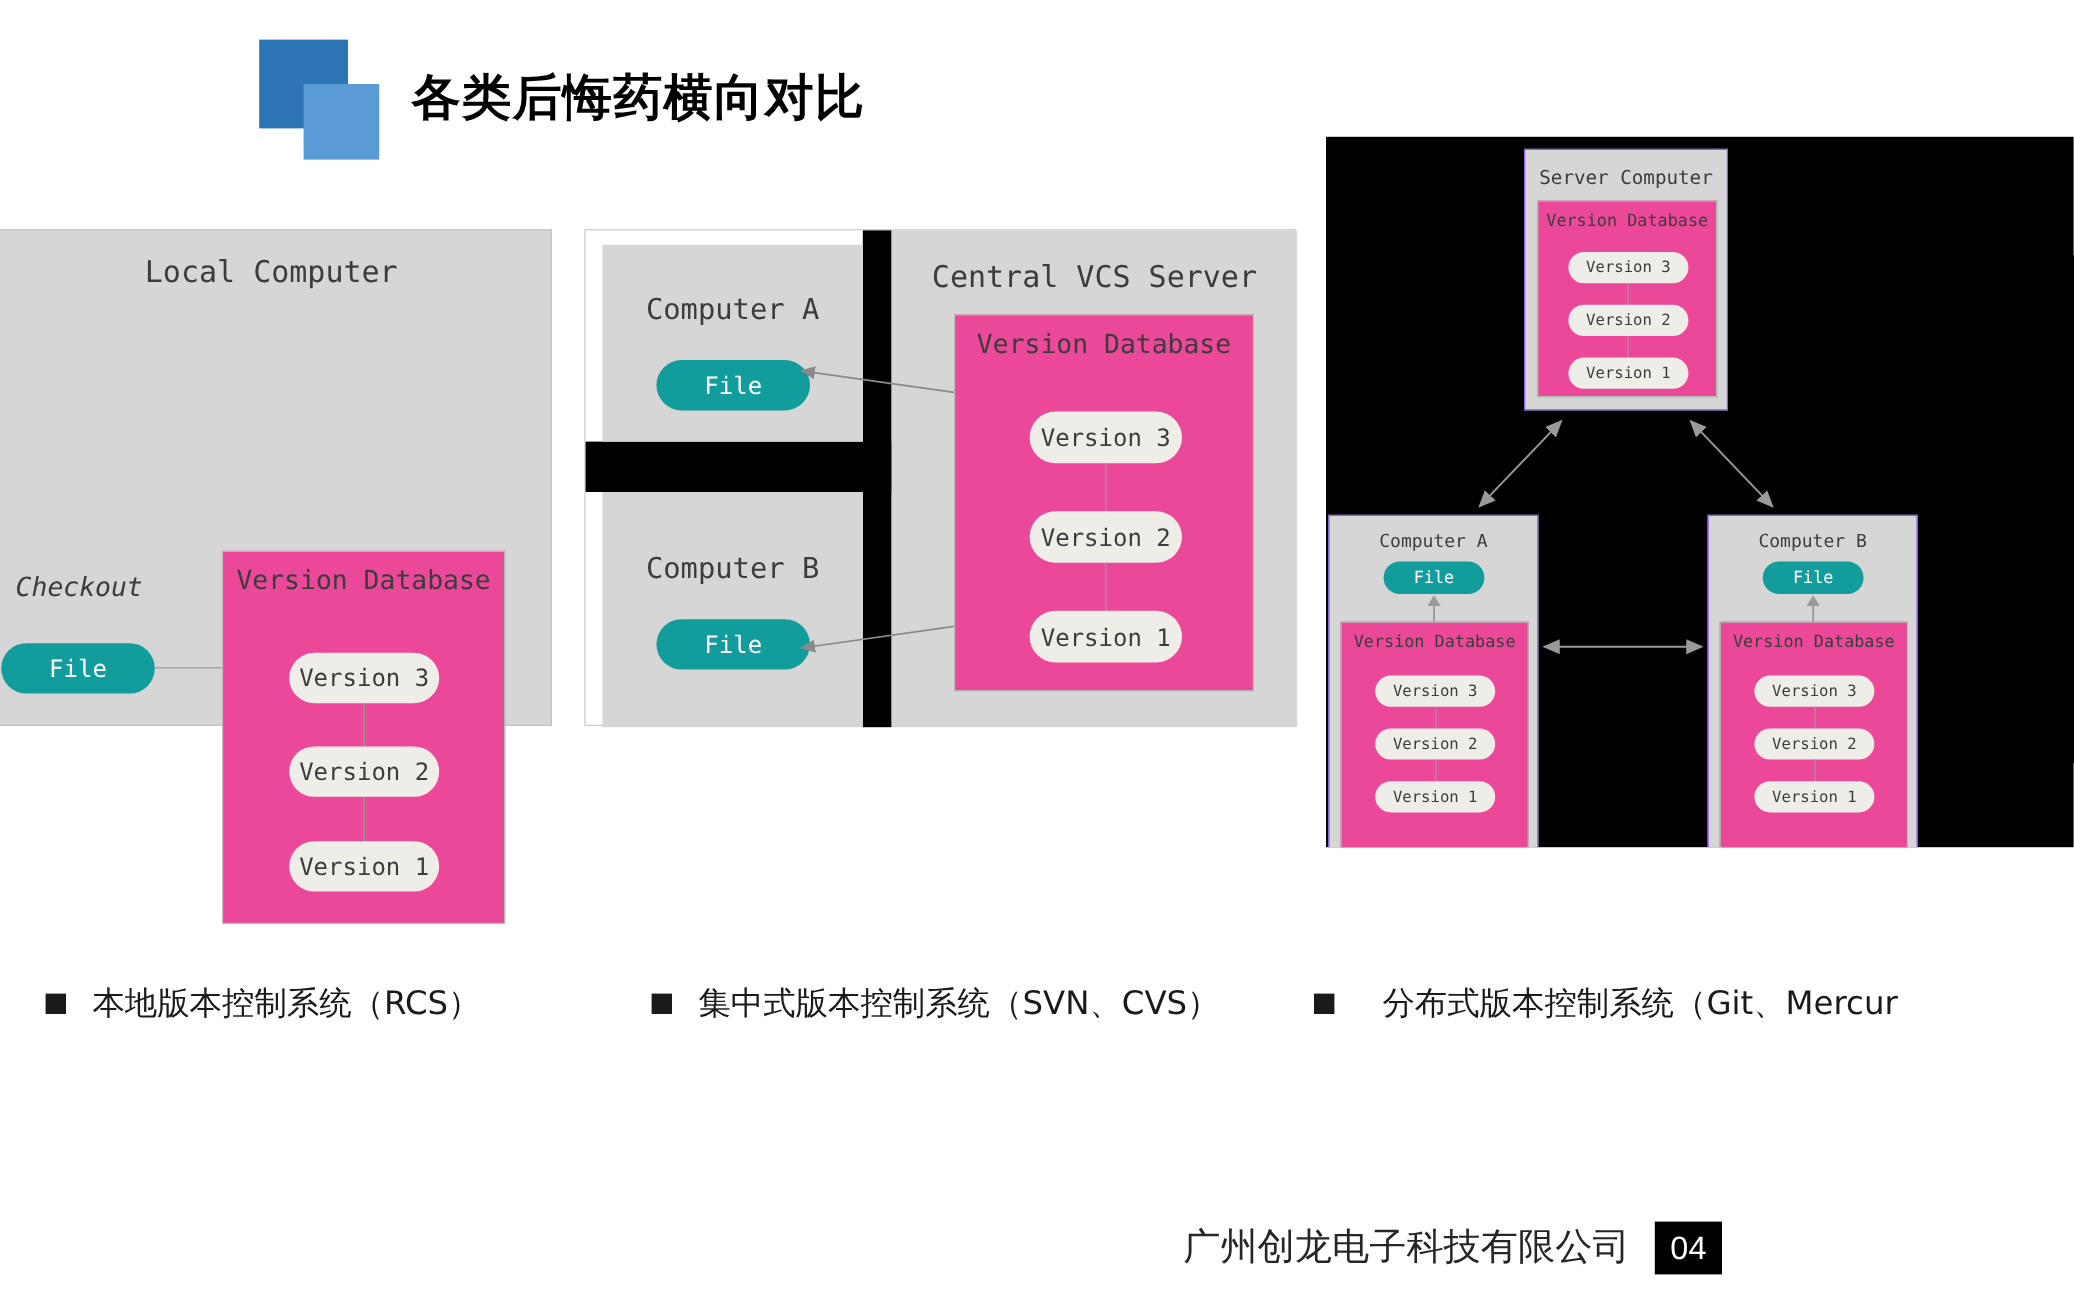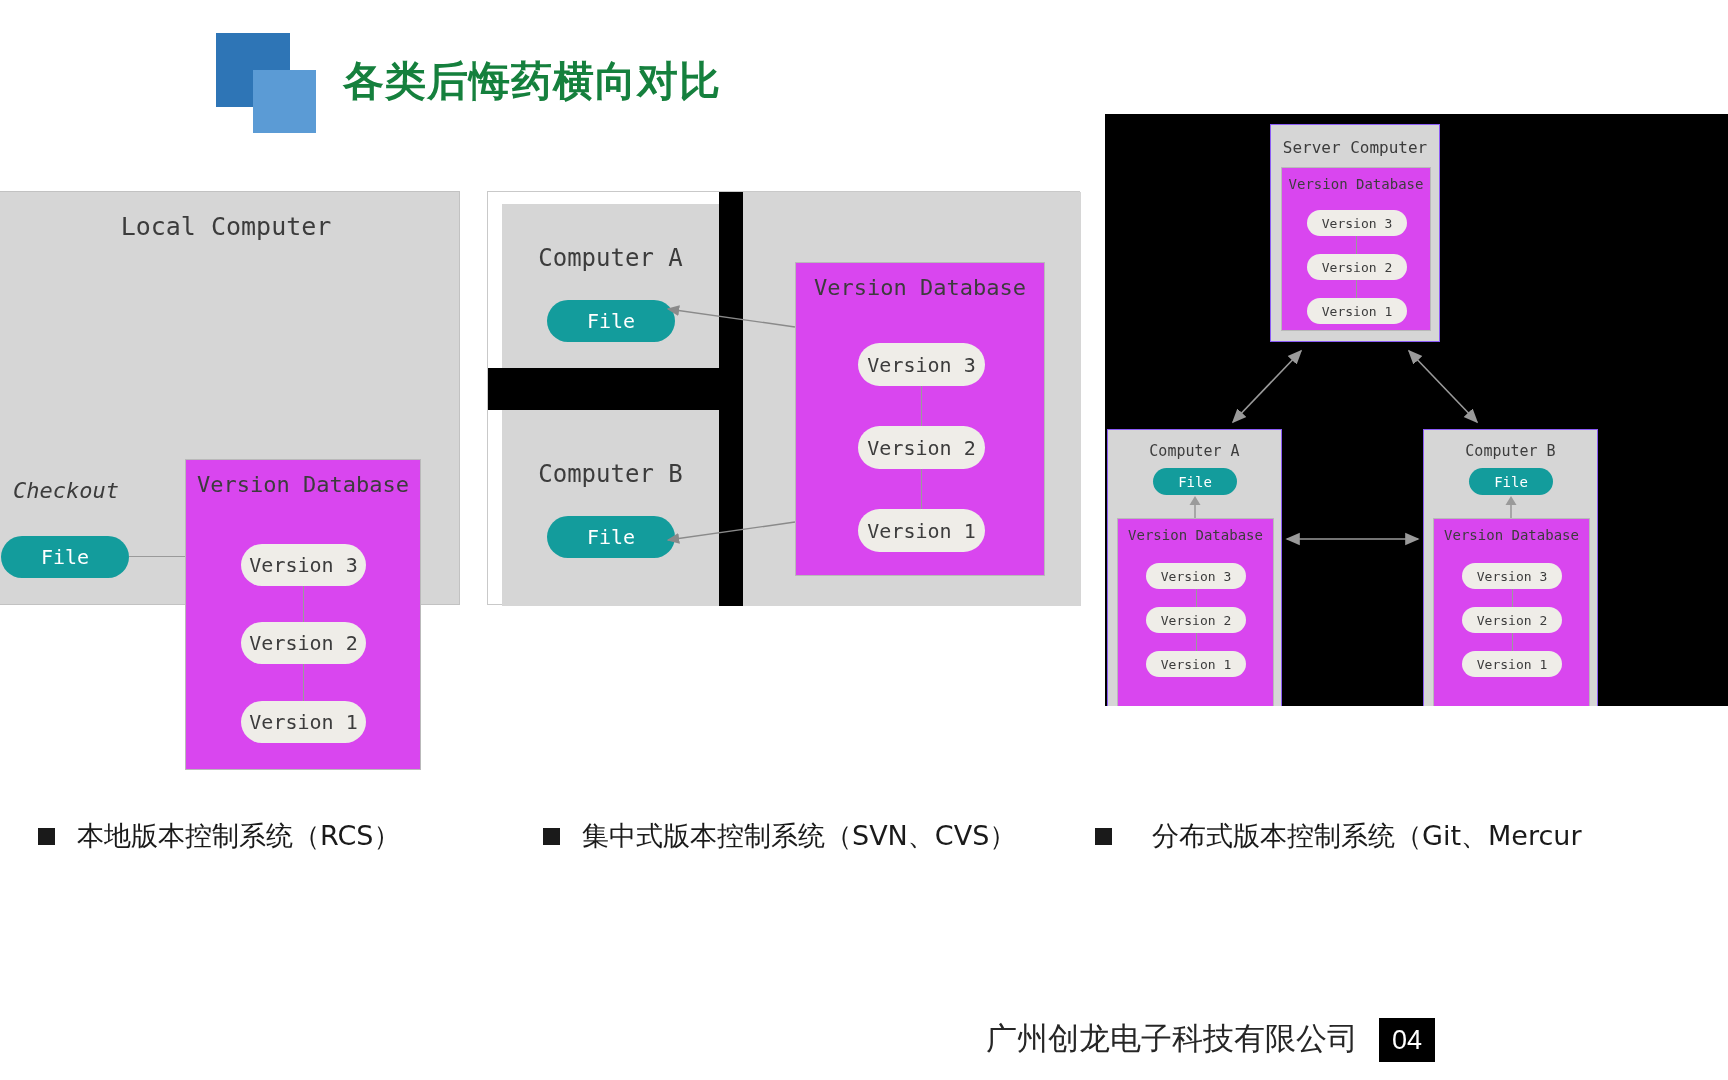--- a/index.html
+++ b/index.html
@@ -17,31 +17,31 @@
   .sq-back {
     position: absolute; left: 0; top: 0; width: 74px; height: 74px;
     background: #2E75B6;
   }
   .sq-front {
     position: absolute; left: 37px; top: 37px; width: 63px; height: 63px;
     background: #5B9BD5;
   }
   .slide-title {
     position: absolute; left: 343px; top: 54px;
-    font-size: 41px; font-weight: bold; color: #15803d;
+    font-size: 41px; font-weight: bold; color: #000000;
     letter-spacing: 1px; white-space: nowrap;
     font-family: "DejaVu Sans", "Liberation Sans", sans-serif;
   }
 
   
   .mono { font-family: "DejaVu Sans Mono", "Liberation Mono", monospace; }
   .panel-title { color: #3c3c3c; text-align: center; white-space: nowrap; }
 
   .vdb-box {
-    background: #d946ef;
+    background: #ec4899;
     border: 1px solid #b9b9b9;
   }
   .vdb-label { color: #3c3c3c; text-align: center; white-space: nowrap; }
 
   .vpill {
     background: #efede8;
     color: #3c3c3c;
     border-radius: 999px;
     display: flex; align-items: center; justify-content: center;
     white-space: nowrap;
@@ -195,20 +195,21 @@
       <div class="panel-title mono">Computer A</div>
       <div class="file-pill mono">File</div>
     </div>
 
     <div class="compB">
       <div class="panel-title mono">Computer B</div>
       <div class="file-pill mono">File</div>
     </div>
 
     <div class="server">
+      <div class="panel-title mono">Central VCS Server</div>
       <div class="vdb-box">
         <div class="vdb-label mono">Version Database</div>
         <div class="vpill mono v3">Version 3</div>
         <div class="vlink lk1"></div>
         <div class="vpill mono v2">Version 2</div>
         <div class="vlink lk2"></div>
         <div class="vpill mono v1">Version 1</div>
       </div>
     </div>
 

